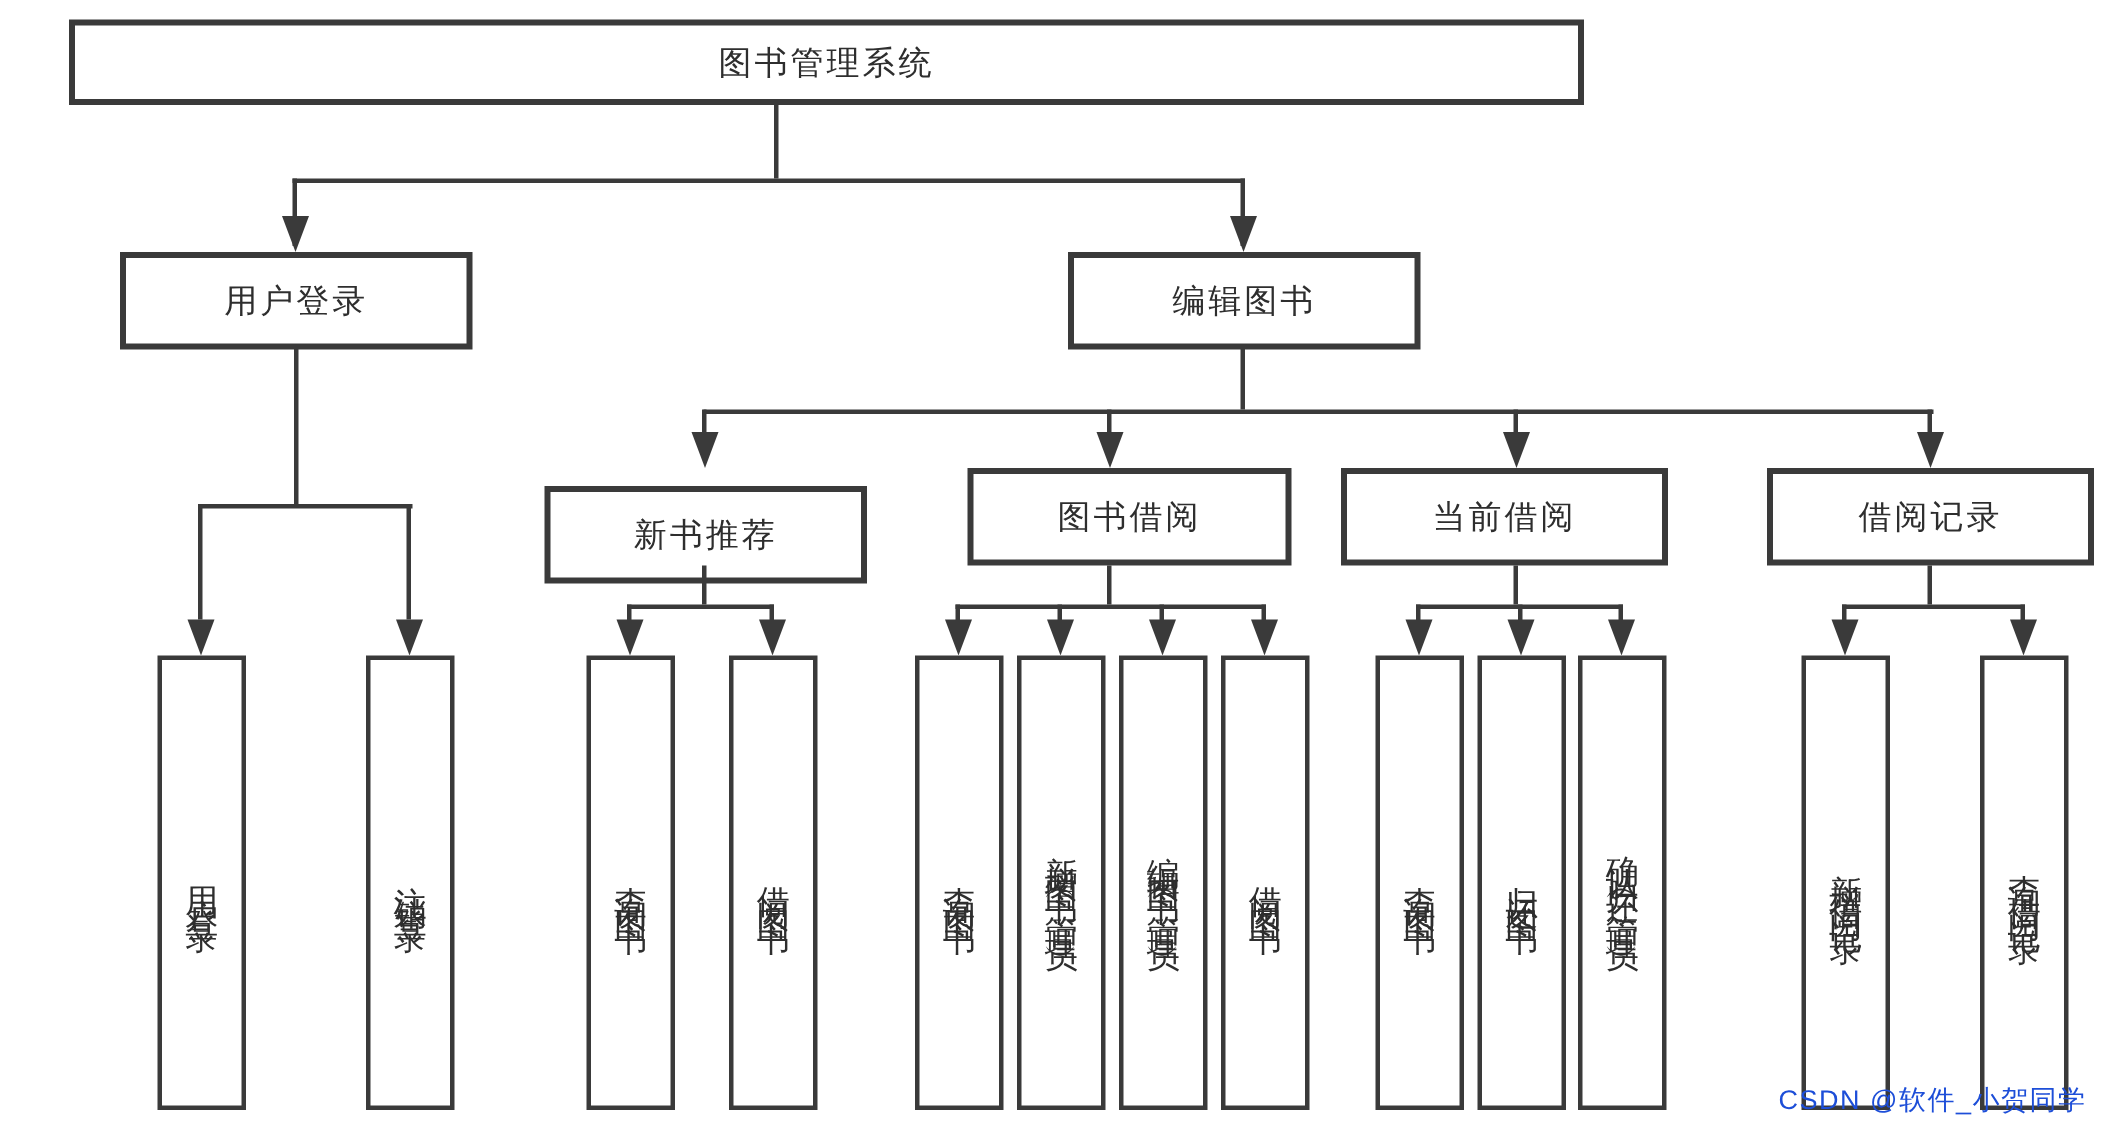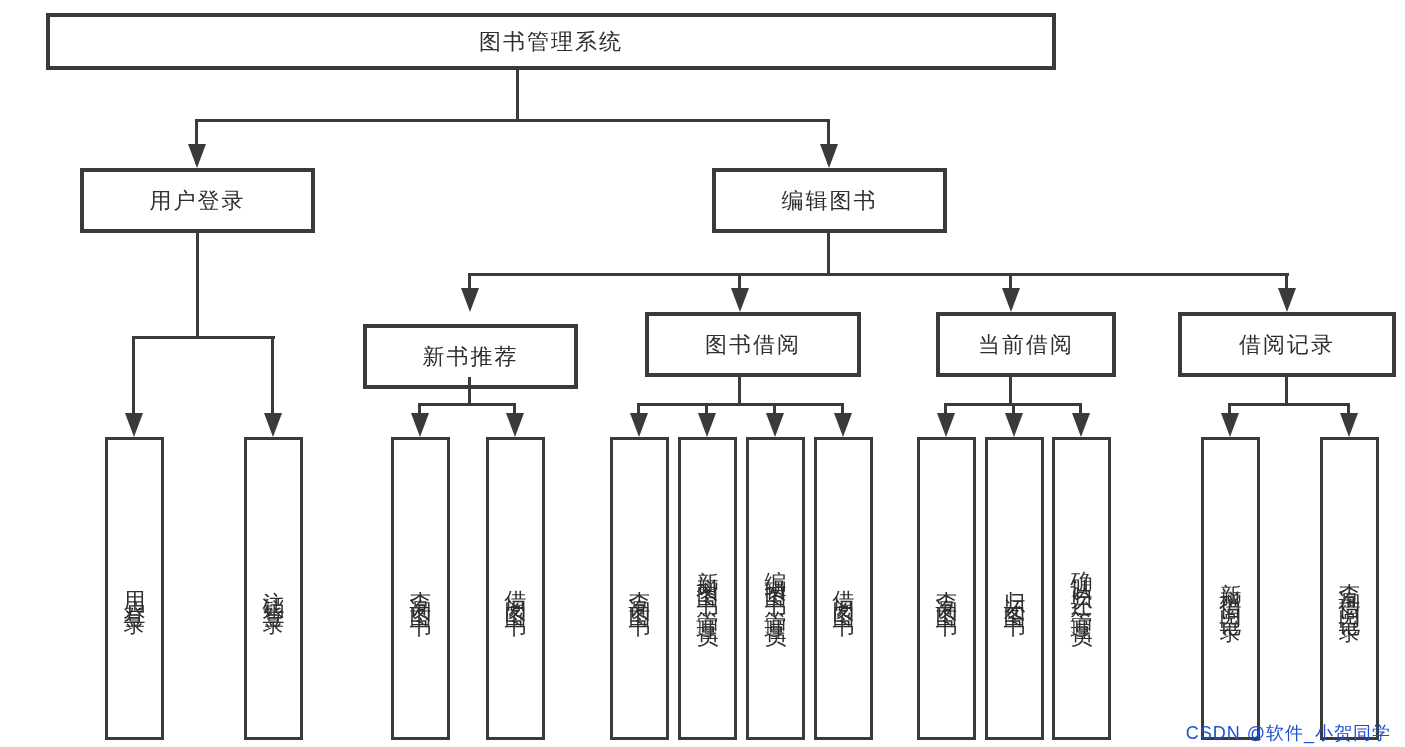--- a/index.html
+++ b/index.html
@@ -71,21 +71,21 @@
   <div class="arrowhead" style="left:1002px; top:288px;"></div>
   <div class="vline" style="left:1285px; top:273px; height:15px;"></div>
   <div class="arrowhead" style="left:1278px; top:288px;"></div>
 
   <div class="box" style="left:363px; top:324px; width:215px; height:65px;">
     <span>新书推荐</span>
   </div>
   <div class="box" style="left:632px; top:312px; width:216px; height:65px;margin-left:13px;">
     <span>图书借阅</span>
   </div>
-  <div class="box" style="left:936px; top:312px; width:180px; height:65px;">
+  <div class="box" style="left:894px; top:312px; width:218px; height:65px;">
     <span>当前借阅</span>
   </div>
   <div class="box" style="left:1178px; top:312px; width:218px; height:65px;">
     <span>借阅记录</span>
   </div>
 
   <div class="vline" style="left:468px; top:377px; height:26px;"></div>
   <div class="hline" style="left:418px; top:403px; width:98px;"></div>
   <div class="vline" style="left:418px; top:403px; height:12px;"></div>
   <div class="arrowhead" style="left:411px; top:413px;"></div>

